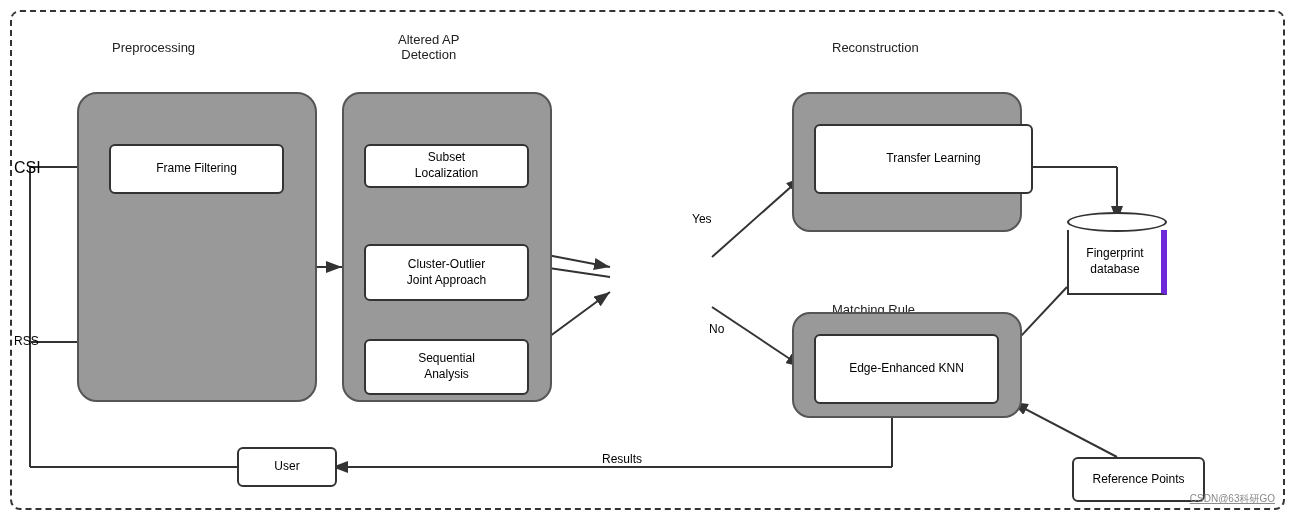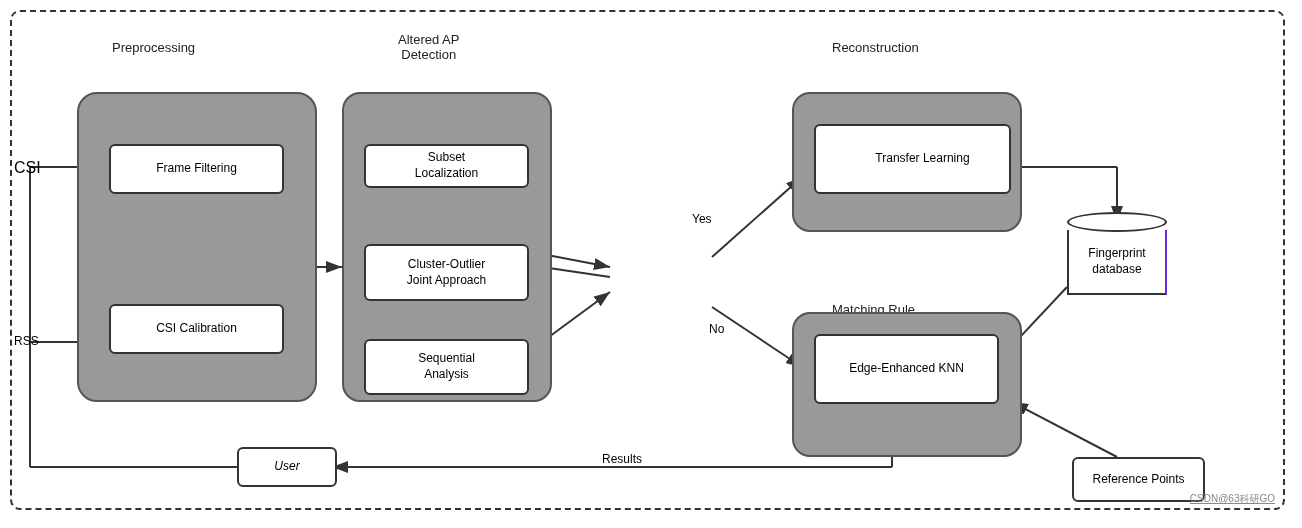--- a/index.html
+++ b/index.html
@@ -84,21 +84,21 @@
     .cylinder {
       position: absolute;
       display: flex;
       flex-direction: column;
       align-items: center;
       justify-content: center;
     }
     .cylinder-body {
       background: #fff;
       border-left: 2px solid #333;
-      border-right: 2px solid #6d28d9;
+      border-right: 6px solid #6d28d9;
       border-bottom: 2px solid #333;
       width: 100px;
       height: 65px;
       display: flex;
       align-items: center;
       justify-content: center;
       text-align: center;
       font-size: 12px;
       line-height: 1.3;
       position: relative;
@@ -191,55 +191,54 @@
   <div class="section-label" style="left:820px; top:28px;">Reconstruction</div>
   <div class="section-label" style="left:820px; top:290px;">Matching Rule</div>
 
   <div style="position:absolute; left:2px; top:147px; font-size:16px;">CSI</div>
   <div style="position:absolute; left:2px; top:322px; font-size:12px;">RSS</div>
 
   <div class="gray-box" style="left:65px; top:80px; width:240px; height:310px;border-radius:20px;">
 
     <div class="white-box" style="left:30px; top:50px; width:175px; height:50px;">Frame Filtering</div>
 
-    <div class="white-box" style="left:30px; top:210px; width:175px; height:50px;">CSI Calibration</div>
   </div>
 
   <div class="gray-box" style="left:330px; top:80px; width:210px; height:310px;">
 
     <div class="white-box" style="left:20px; top:50px; width:165px; height:44px;">Subset<br>Localization</div>
 
     <div class="white-box" style="left:20px; top:150px; width:165px; height:57px;">Cluster-Outlier<br>Joint Approach</div>
 
     <div class="white-box" style="left:20px; top:245px; width:165px; height:56px;">Sequential<br>Analysis</div>
   </div>
 
 
   <div style="position:absolute; left:680px; top:200px; font-size:12px;">Yes</div>
   <div style="position:absolute; left:680px; top:310px; font-size:12px;margin-left:17px;">No</div>
 
   <div class="gray-box" style="left:780px; top:80px; width:230px; height:140px;">
 
-    <div class="white-box" style="left:20px; top:30px; width:197px; height:70px;padding-left:20px;">Transfer Learning</div>
-  </div>
-
-  <div class="gray-box" style="left:780px; top:300px; width:230px; height:145px;">
+    <div class="white-box" style="left:20px; top:30px; width:219px; height:70px;padding-left:20px;">Transfer Learning</div>
+  </div>
+
+  <div class="gray-box" style="left:780px; top:300px; width:230px; height:106px;">
 
     <div class="white-box" style="left:20px; top:20px; width:185px; height:70px;">Edge-Enhanced
 KNN</div>
   </div>
 
   <div class="cylinder" style="left:1055px; top:200px;">
     <div class="cylinder-top"></div>
     <div class="cylinder-body">Fingerprint
 database</div>
   </div>
 
   <div class="white-box" style="left:1060px; top:445px; width:133px; height:45px;">Reference
 Points</div>
 
-  <div class="white-box" style="left:225px; top:435px; width:100px; height:40px;font-style:italic;">User</div>
+  <div class="white-box" style="left:225px; top:435px; width:100px; height:40px;">User</div>
 
   <div style="position:absolute; left:590px; top:440px; font-size:12px;">Results</div>
 
   <div class="watermark">CSDN@63科研GO</div>
 
 </div>
 
 </body></html>

